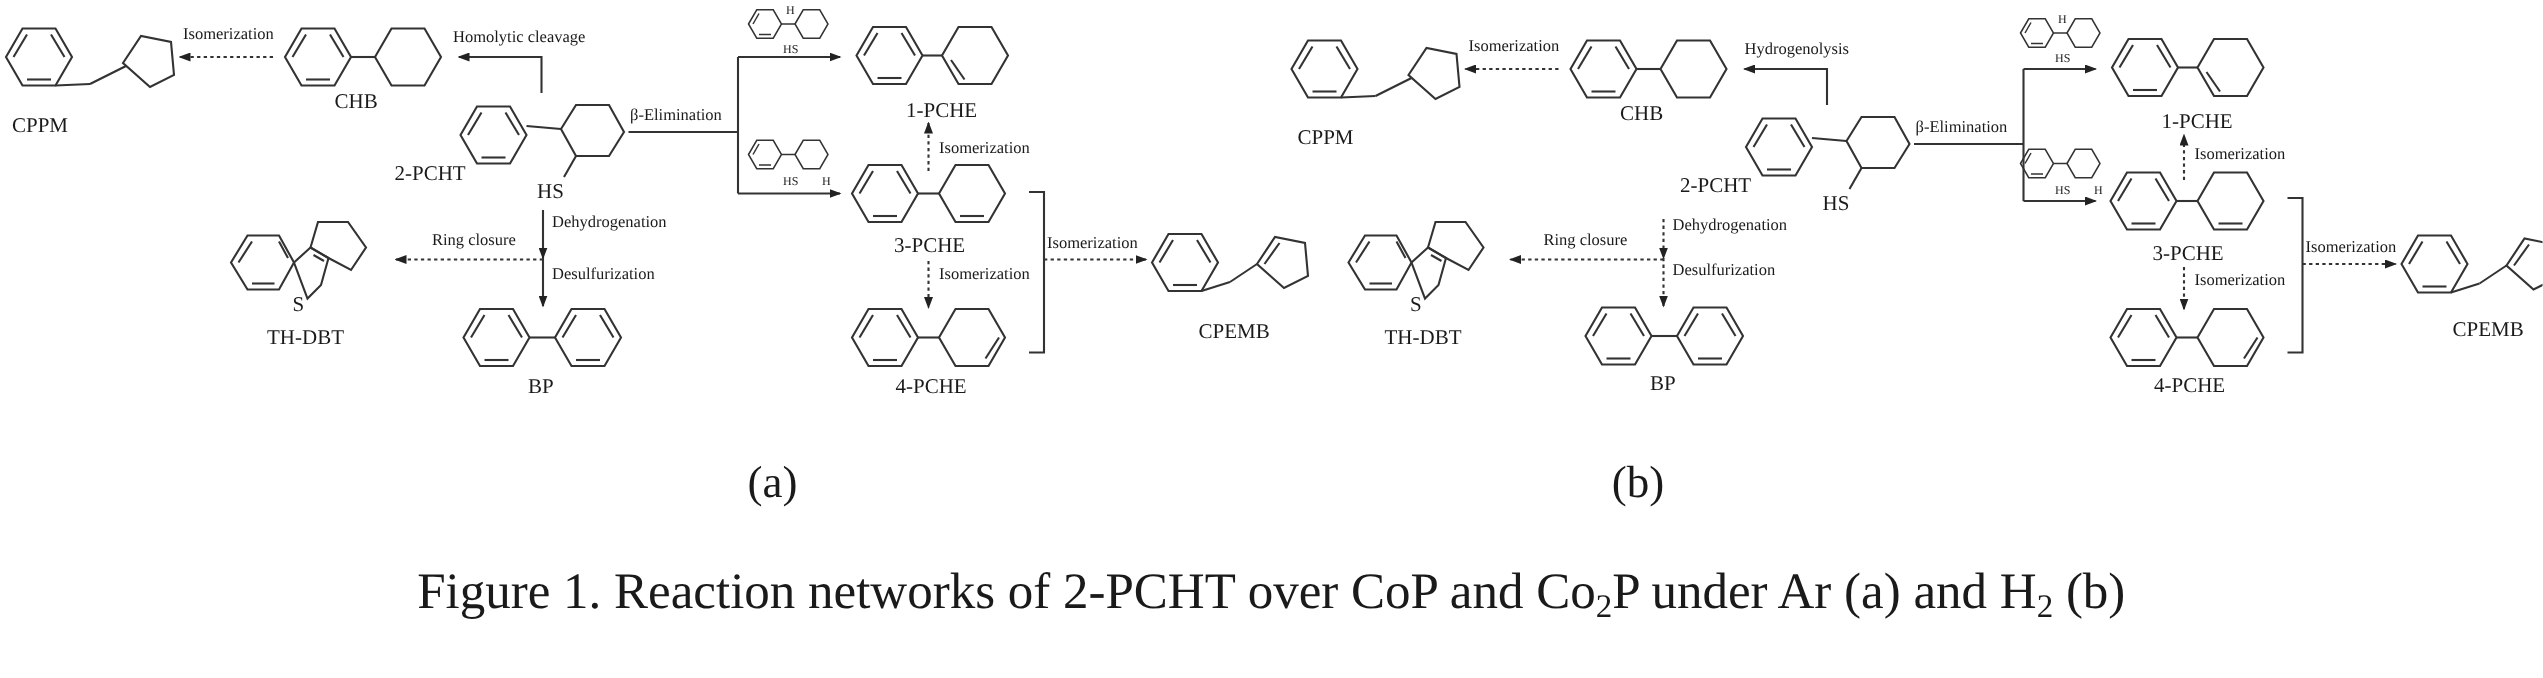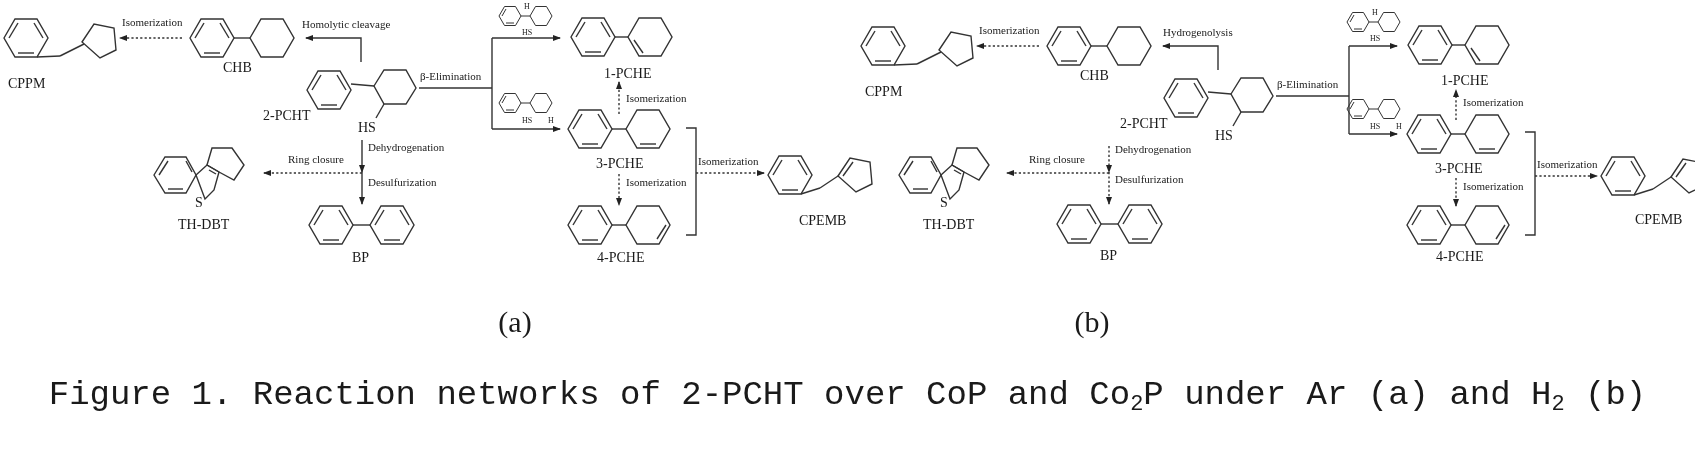--- a/index.html
+++ b/index.html
@@ -7,21 +7,21 @@
          font-family:"Liberation Serif", "DejaVu Serif", serif; color:#1a1a1a; }
   #fig { position:absolute; left:0; top:0; width:1695px; height:300px; }
   #fig text { font-family:"Liberation Serif", "DejaVu Serif", serif; fill:#1a1a1a; }
   .lbl { font-size:11px; }
   .cmp { font-size:14px; }
   .tiny { font-size:8px; }
   .bond { stroke:#333; stroke-width:1.4; fill:none; }
   .arr { stroke:#333; stroke-width:1.4; fill:none; }
   .dash { stroke:#333; stroke-width:1.4; fill:none; stroke-dasharray:2.2 2.2; }
   .panel-label { position:absolute; font-size:30px; top:305px; transform:translateX(-50%); }
-  .caption { position:absolute; left:0; width:1695px; top:376px; text-align:center; font-size:34px; white-space:nowrap;font-family:Liberation Mono, monospace; }
+  .caption { position:absolute; left:0; width:1695px; top:376px; text-align:center; font-size:34px; white-space:nowrap; }
   .caption sub { font-size:22px; vertical-align:-6px; }
 </style>
 </head>
 <body>
 
 <svg id="fig" viewBox="0 0 1695 300" xmlns="http://www.w3.org/2000/svg">
   <defs>
     <marker id="ah" markerWidth="8" markerHeight="6" refX="7" refY="3" orient="auto" markerUnits="userSpaceOnUse">
       <path d="M0,0 L8,3 L0,6 z" fill="#222"></path>
     </marker>

